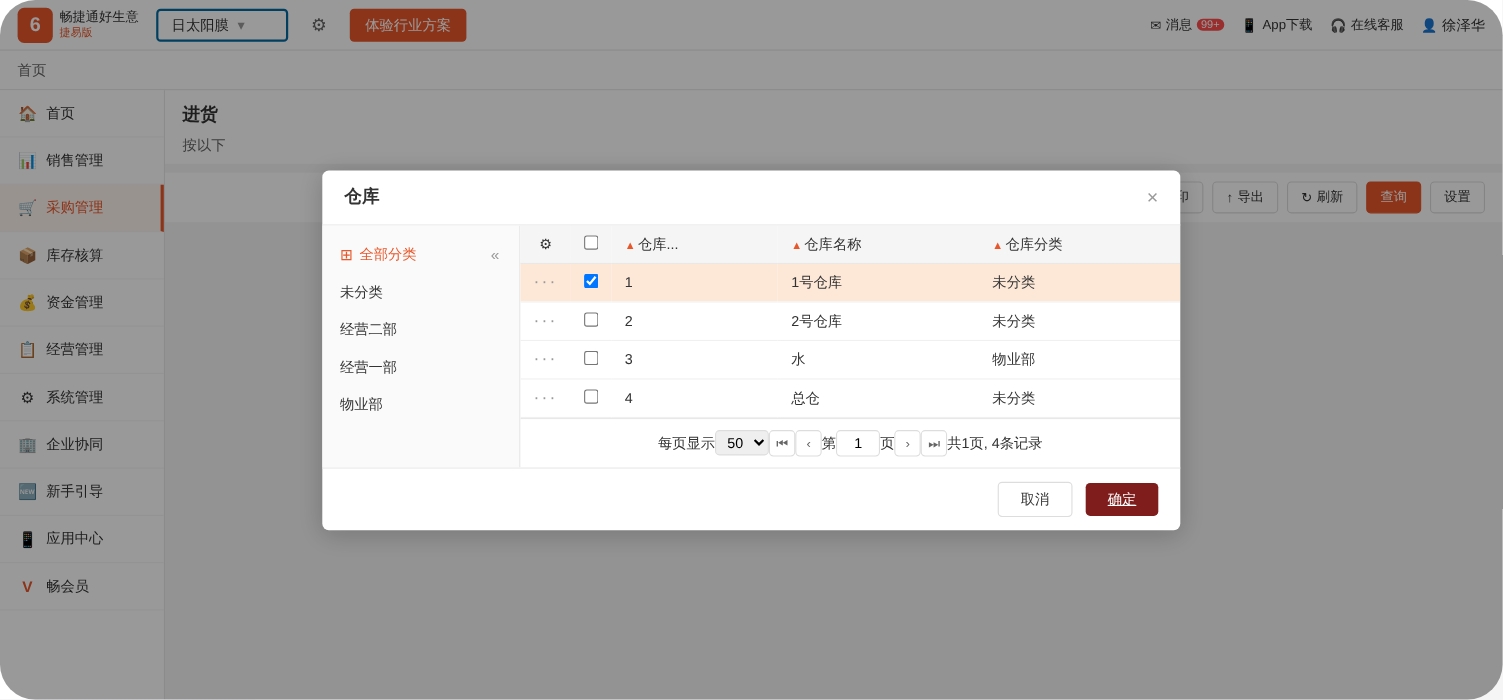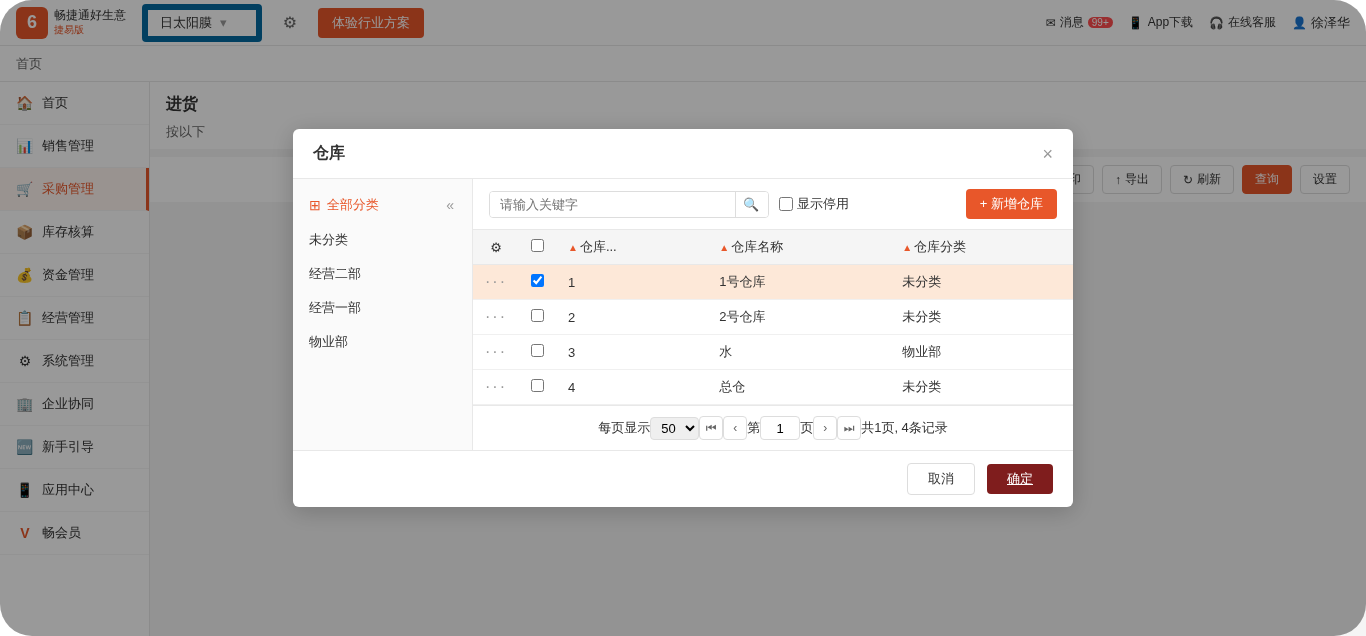--- a/index.html
+++ b/index.html
@@ -28,21 +28,21 @@
       display: flex; align-items: center; justify-content: center;
       color: white; font-weight: bold; font-size: 18px;
       margin-right: 6px;
     }
     .logo-text { font-size: 12px; color: #333; line-height: 1.3; }
     .logo-sub { font-size: 10px; color: #e8572a; }
 
     .store-selector {
       display: flex; align-items: center;
       padding: 4px 12px;
-      border: 6px solid #0369a1;
+      border: 2px solid #0369a1;
       border-radius: 4px;
       cursor: pointer;
       margin-right: 12px;
       min-width: 120px;
       color: #333;
     }
     .store-selector .arrow { margin-left: 8px; color: #999; }
 
     .settings-btn {
       width: 32px; height: 32px;
@@ -487,31 +487,20 @@
           <span class="collapse-btn">«</span>
         </div>
         <div class="category-item">未分类</div>
         <div class="category-item">经营二部</div>
         <div class="category-item">经营一部</div>
         <div class="category-item">物业部</div>
       </div>
 
       <div class="right-panel">
 
-        <div class="right-toolbar">
-          <div class="search-box">
-            <input class="search-input" type="text" placeholder="请输入关键字" style="">
-            <span class="search-icon-btn">🔍</span>
-          </div>
-          <label class="show-disabled">
-            <input type="checkbox" class="checkbox" style="">
-            <span>显示停用</span>
-          </label>
-          <button class="add-btn">+ 新增仓库</button>
-        </div>
 
         <div class="table-wrapper">
           <table>
             <thead>
               <tr>
                 <th class="center" style="width:40px;">⚙</th>
                 <th class="center" style="width:36px;"><input type="checkbox" style=""></th>
                 <th><span class="sort-icon">▲</span><span>仓库...</span></th>
                 <th><span class="sort-icon">▲</span><span>仓库名称</span></th>
                 <th><span class="sort-icon">▲</span><span>仓库分类</span></th>

